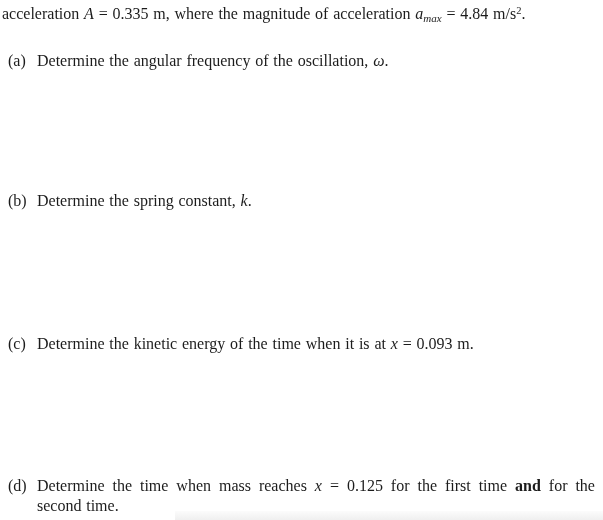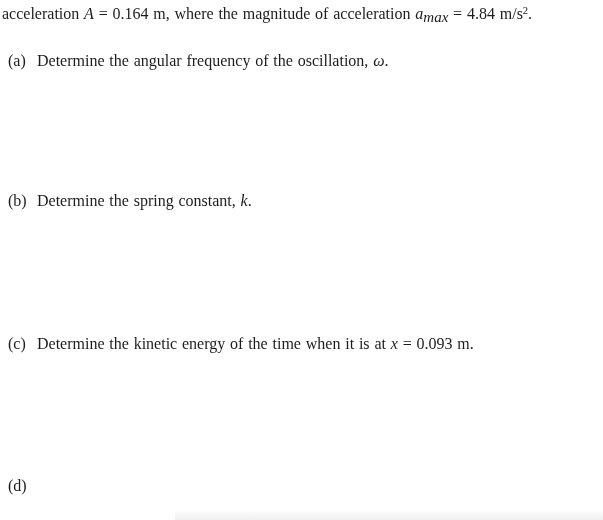--- a/index.html
+++ b/index.html
@@ -19,46 +19,48 @@
   .item { position:absolute; left:2px; width:593px; line-height:19px; }
   .item .label { position:absolute; left:6px; top:0; }
   .item .text { display:block; margin-left:35px; }
   .just { text-align:justify; text-align-last:justify; }
   #item-a { top:51px; }
   #item-b { top:191px; }
   #item-c { top:334px; }
   #item-d { top:476px; line-height:20px; }
   .i { font-style:italic; }
   .bold { font-weight:bold; }
-  .sub { font-size:15px; font-style:italic; vertical-align:-3px; letter-spacing:0; }
+  .sub { font-size:11px; font-style:italic; vertical-align:-3px; letter-spacing:0; }
   .sup { font-size:10.5px; vertical-align:5px; }
   .strip {
     position:absolute; left:175px; top:511px; width:428px; height:9px;
     background:linear-gradient(180deg,#fcfcfc,#efefef);
   }
 </style>
 </head>
 <body>
 
 <div class="intro">
-  <div class="line"><span>acceleration </span><span class="i">A</span><span> = 0.164 m, where the magnitude of acceleration </span><span class="i">a</span><span class="sub">max</span><span> = 4.84 m/s</span><span class="sup">2</span><span>.</span></div>
+  <div class="line"><span>acceleration </span><span class="i">A</span><span> = 0.335 m, where the magnitude of acceleration </span><span class="i">a</span><span class="sub">max</span><span> = 4.84 m/s</span><span class="sup">2</span><span>.</span></div>
 </div>
 
 <div class="item" id="item-a">
   <span class="label">(a)</span>
   <span class="text"><span>Determine the angular frequency of the oscillation, </span><span class="i">ω</span><span>.</span></span>
 </div>
 
 <div class="item" id="item-b">
   <span class="label">(b)</span>
   <span class="text"><span>Determine the spring constant, </span><span class="i">k</span><span>.</span></span>
 </div>
 
 <div class="item" id="item-c">
   <span class="label">(c)</span>
   <span class="text"><span>Determine the kinetic energy of the time when it is at </span><span class="i">x</span><span> = 0.093 m.</span></span>
 </div>
 
 <div class="item" id="item-d">
   <span class="label">(d)</span>
+  <span class="text just"><span>Determine the time when mass reaches </span><span class="i">x</span><span> = 0.125 for the first time </span><span class="bold">and</span><span> for the</span></span>
+  <span class="text">second time.</span>
 </div>
 
 <div class="strip"></div>
 
 </body></html>

